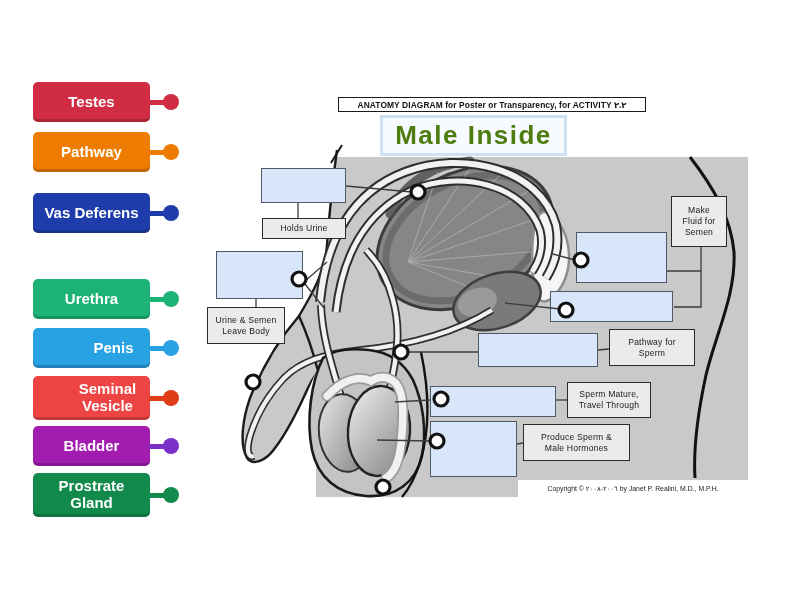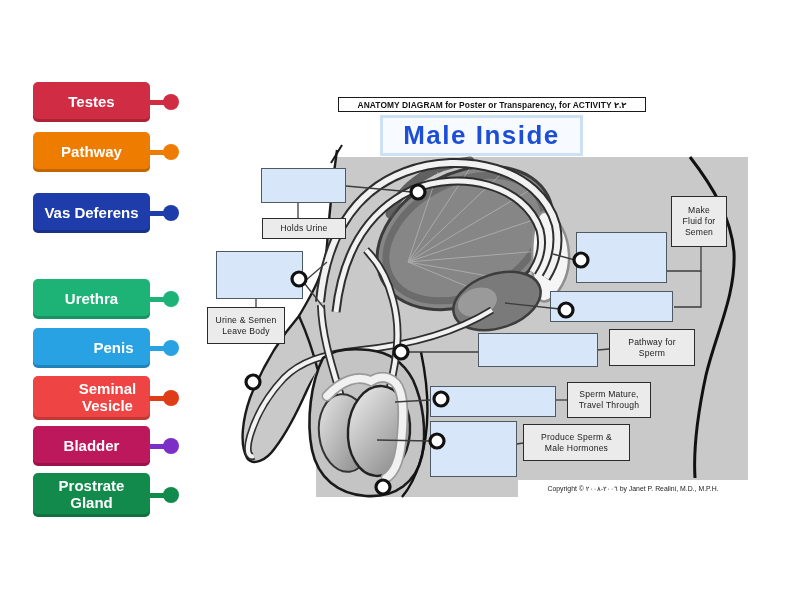--- a/index.html
+++ b/index.html
@@ -15,23 +15,23 @@
   .chip .chip-text{pointer-events:none;}
   
   svg{position:absolute;left:0;top:0;}
   .dz{position:absolute;background:#d7e6f8;border:1.4px solid #4d5a66;box-sizing:border-box;}
   .cap{position:absolute;background:#ebebeb;border:1.4px solid #2b2b2b;box-sizing:border-box;
        display:flex;align-items:center;justify-content:center;text-align:center;
        font-size:8.6px;color:#1a1a1a;white-space:pre-line;line-height:1.25;letter-spacing:.2px;}
   .strip{position:absolute;left:338px;top:97px;width:308px;height:15px;background:#fff;
          border:1.2px solid #1a1a1a;box-sizing:border-box;display:flex;align-items:center;justify-content:center;
          font-size:8.4px;font-weight:bold;color:#111;letter-spacing:.1px;white-space:nowrap;}
-  .maintitle{position:absolute;left:380px;top:115px;width:203px;height:41px;background:#f7fbff;
+  .maintitle{position:absolute;left:380px;top:115px;width:187px;height:41px;background:#f7fbff;
          border:3px solid #cde1f4;box-sizing:border-box;display:flex;align-items:center;justify-content:center;
-         font-size:26px;font-weight:bold;color:#1d4ed8;letter-spacing:1.5px;}
+         font-size:26px;font-weight:bold;color:#4d7c0f;letter-spacing:1.5px;}
   .copyright{position:absolute;left:518px;top:480px;width:230px;height:17px;background:#fff;
          display:flex;align-items:center;justify-content:center;font-size:6.9px;color:#222;white-space:nowrap;}
 </style>
 </head>
 <body>
 
 <div id="stage">
 
   <svg width="800" height="600" viewBox="0 0 800 600">
     <defs>
@@ -198,21 +198,21 @@
   <div class="chip" style="top: 328px; height: 40px; background: rgb(40, 162, 227); padding-left: 48px;">
     <span class="chip-text">Penis</span>
     <span class="stub" style="background: rgb(40, 162, 227);"></span>
     <span class="dot" style="background: rgb(40, 162, 227);"></span>
   </div>
   <div class="chip" style="top: 376px; height: 44px; background: #ef4444; padding-left: 36px;">
     <span class="chip-text">Seminal Vesicle</span>
     <span class="stub" style="background: rgb(223, 60, 24);"></span>
     <span class="dot" style="background: rgb(223, 60, 24);"></span>
   </div>
-  <div class="chip" style="top: 426px; height: 40px; background: #be185d;">
+  <div class="chip" style="top: 426px; height: 40px; background: #a21caf;">
     <span class="chip-text">Bladder</span>
     <span class="stub" style="background: rgb(123, 47, 198);"></span>
     <span class="dot" style="background: rgb(123, 47, 198);"></span>
   </div>
   <div class="chip" style="top: 473px; height: 44px; background: rgb(18, 138, 76);">
     <span class="chip-text">Prostrate Gland</span>
     <span class="stub" style="background: rgb(18, 138, 76);"></span>
     <span class="dot" style="background: rgb(18, 138, 76);"></span>
   </div>
 

